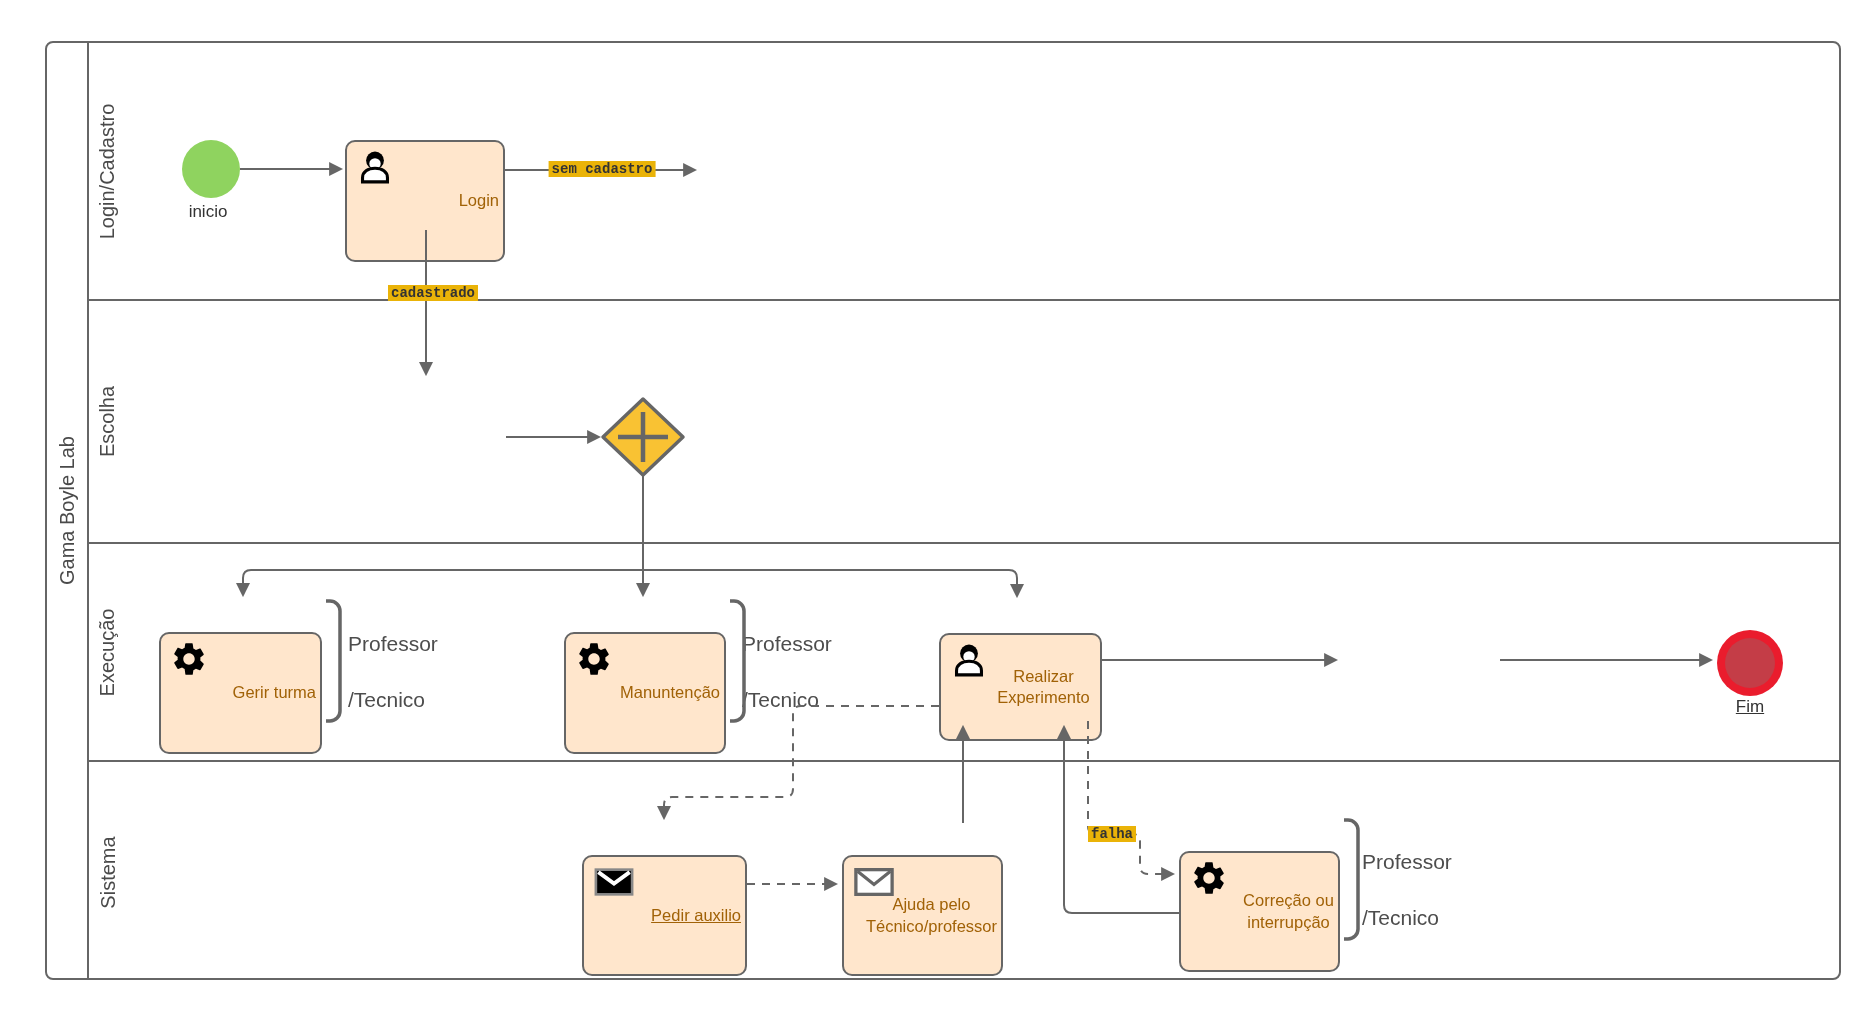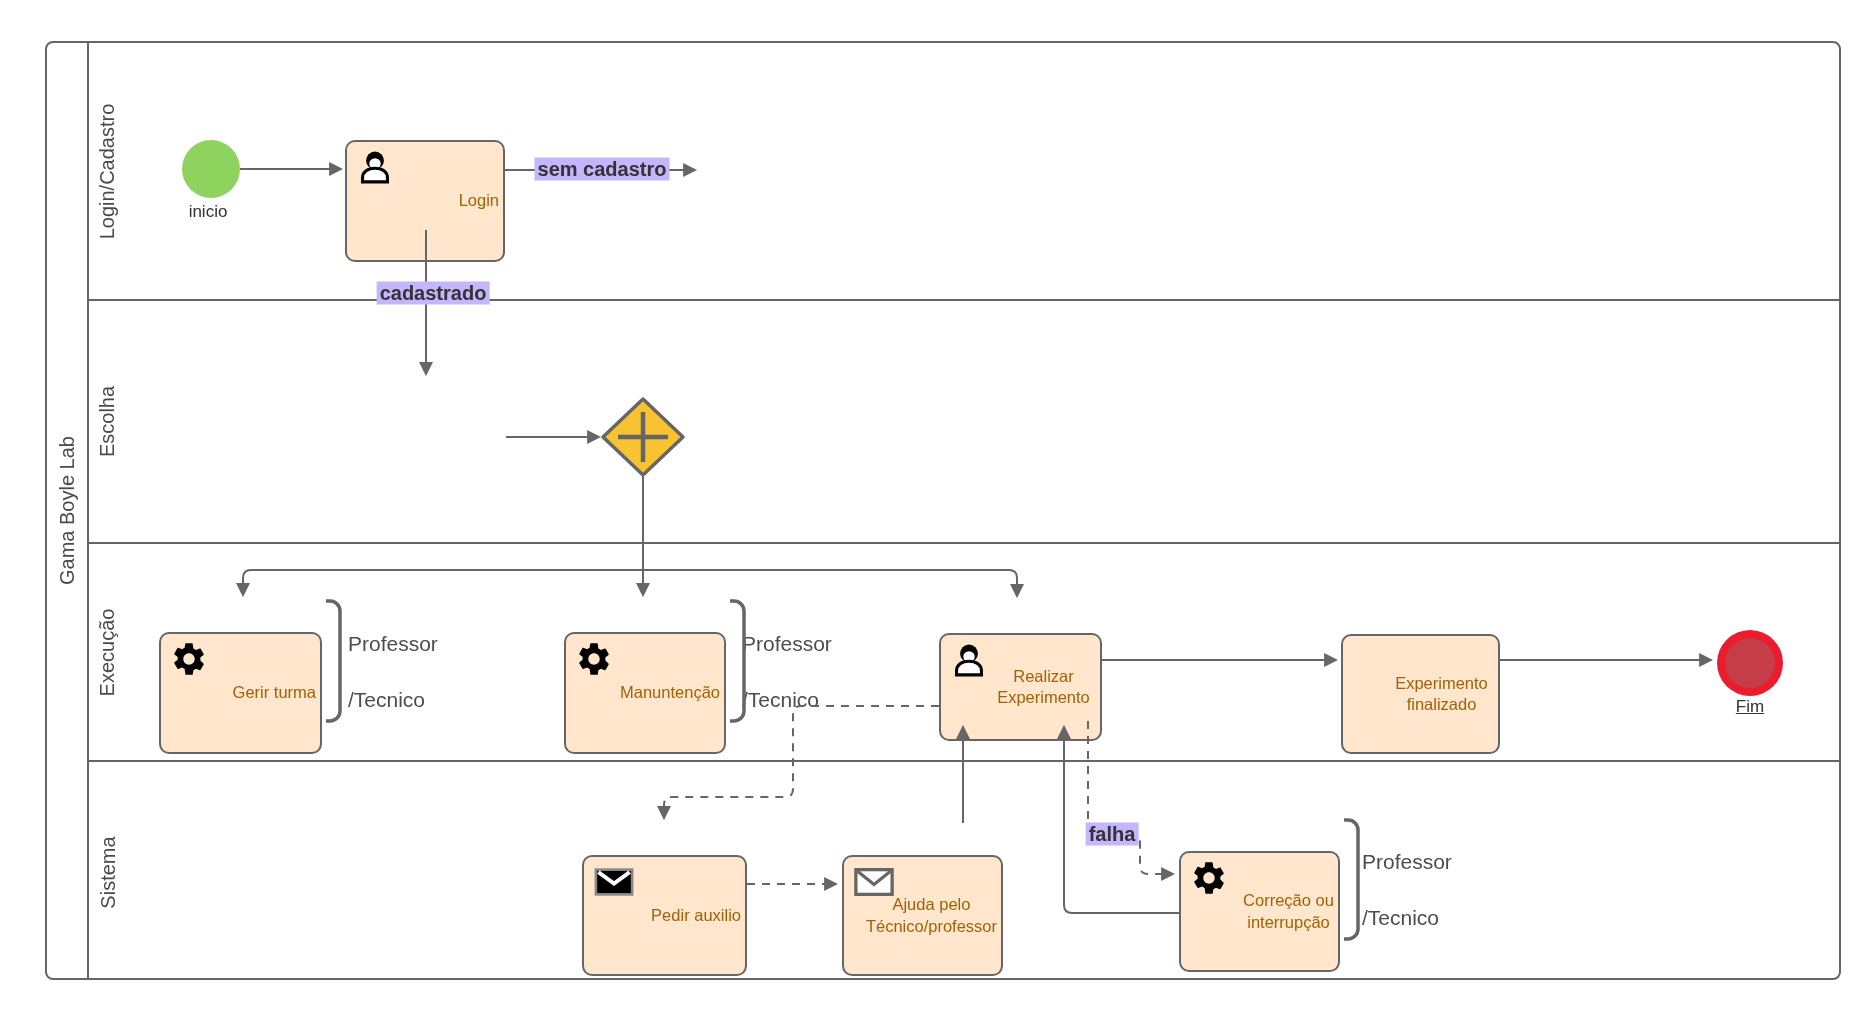--- a/index.html
+++ b/index.html
@@ -38,22 +38,22 @@
         border-radius:50%;background:#8fd35f;z-index:3;}
   .event-end{position:absolute;left:1717px;top:630px;width:66px;height:66px;
         border-radius:50%;background:#ea1c2d;z-index:3;
         display:flex;align-items:center;justify-content:center;}
   .event-end-inner{width:50px;height:50px;border-radius:50%;background:#c43d47;}
 
   .node-caption{position:absolute;width:120px;text-align:center;
         font-size:17px;color:#333;z-index:3;}
 
   .edge-label{position:absolute;transform:translate(-50%,-50%);
-        background:#c4b5fd;padding:0 3px;font-size:20px;font-weight:bold;
-        color:#333;white-space:nowrap;z-index:5;}
+        background:#eab308;padding:0 3px;font-size:14px;font-weight:bold;
+        color:#333;white-space:nowrap;z-index:5;font-family:Liberation Mono, monospace;}
 
   .annotation{position:absolute;font-size:21px;color:#4d4d4d;line-height:28px;
         white-space:pre-line;z-index:3;}
 </style>
 </head>
 <body>
 
 <div class="canvas">
 
   <div class="pool">
@@ -163,25 +163,22 @@
     <span class="nodeicon">
       <svg viewBox="0 0 32 32" width="38" height="38">
         <circle cx="16" cy="10.5" r="7.5" fill="#000"></circle>
         <ellipse cx="16" cy="13.2" rx="4.8" ry="4.6" fill="#fff"></ellipse>
         <path d="M5.5 28.5 v-3.5 c0,-5 4.5,-8 10.5,-8 s10.5,3 10.5,8 v3.5 z" fill="#fff" stroke="#000" stroke-width="2.6"></path>
       </svg>
     </span>
     <span class="lbl" style="max-width:105px;">Realizar Experimento</span>
   </div>
 
-  <div class="task" style="left:1341px;top:602px;width:159px;height:120px;">
-    <span class="lbl" style="max-width:105px;">Experimento finalizado</span>
-  </div>
-
-  <div class="task" style="left:582px;top:823px;width:165px;height:121px;">
+
+  <div class="task" style="left:582px;top:823px;width:165px;height:121px;text-decoration:underline;">
     <span class="nodeicon" style="top:11px;left:10px;">
       <svg viewBox="0 0 24 17" width="40" height="28">
         <rect x="1" y="1" width="22" height="15" fill="#000" stroke="#888" stroke-width="1.6"></rect>
         <path d="M2.5 2.5 L12 9.5 L21.5 2.5" fill="none" stroke="#fff" stroke-width="2.4"></path>
       </svg>
     </span>
     <span class="lbl">Pedir auxilio</span>
   </div>
 
   <div class="task pad" style="left:842px;top:823px;width:161px;height:121px;">

